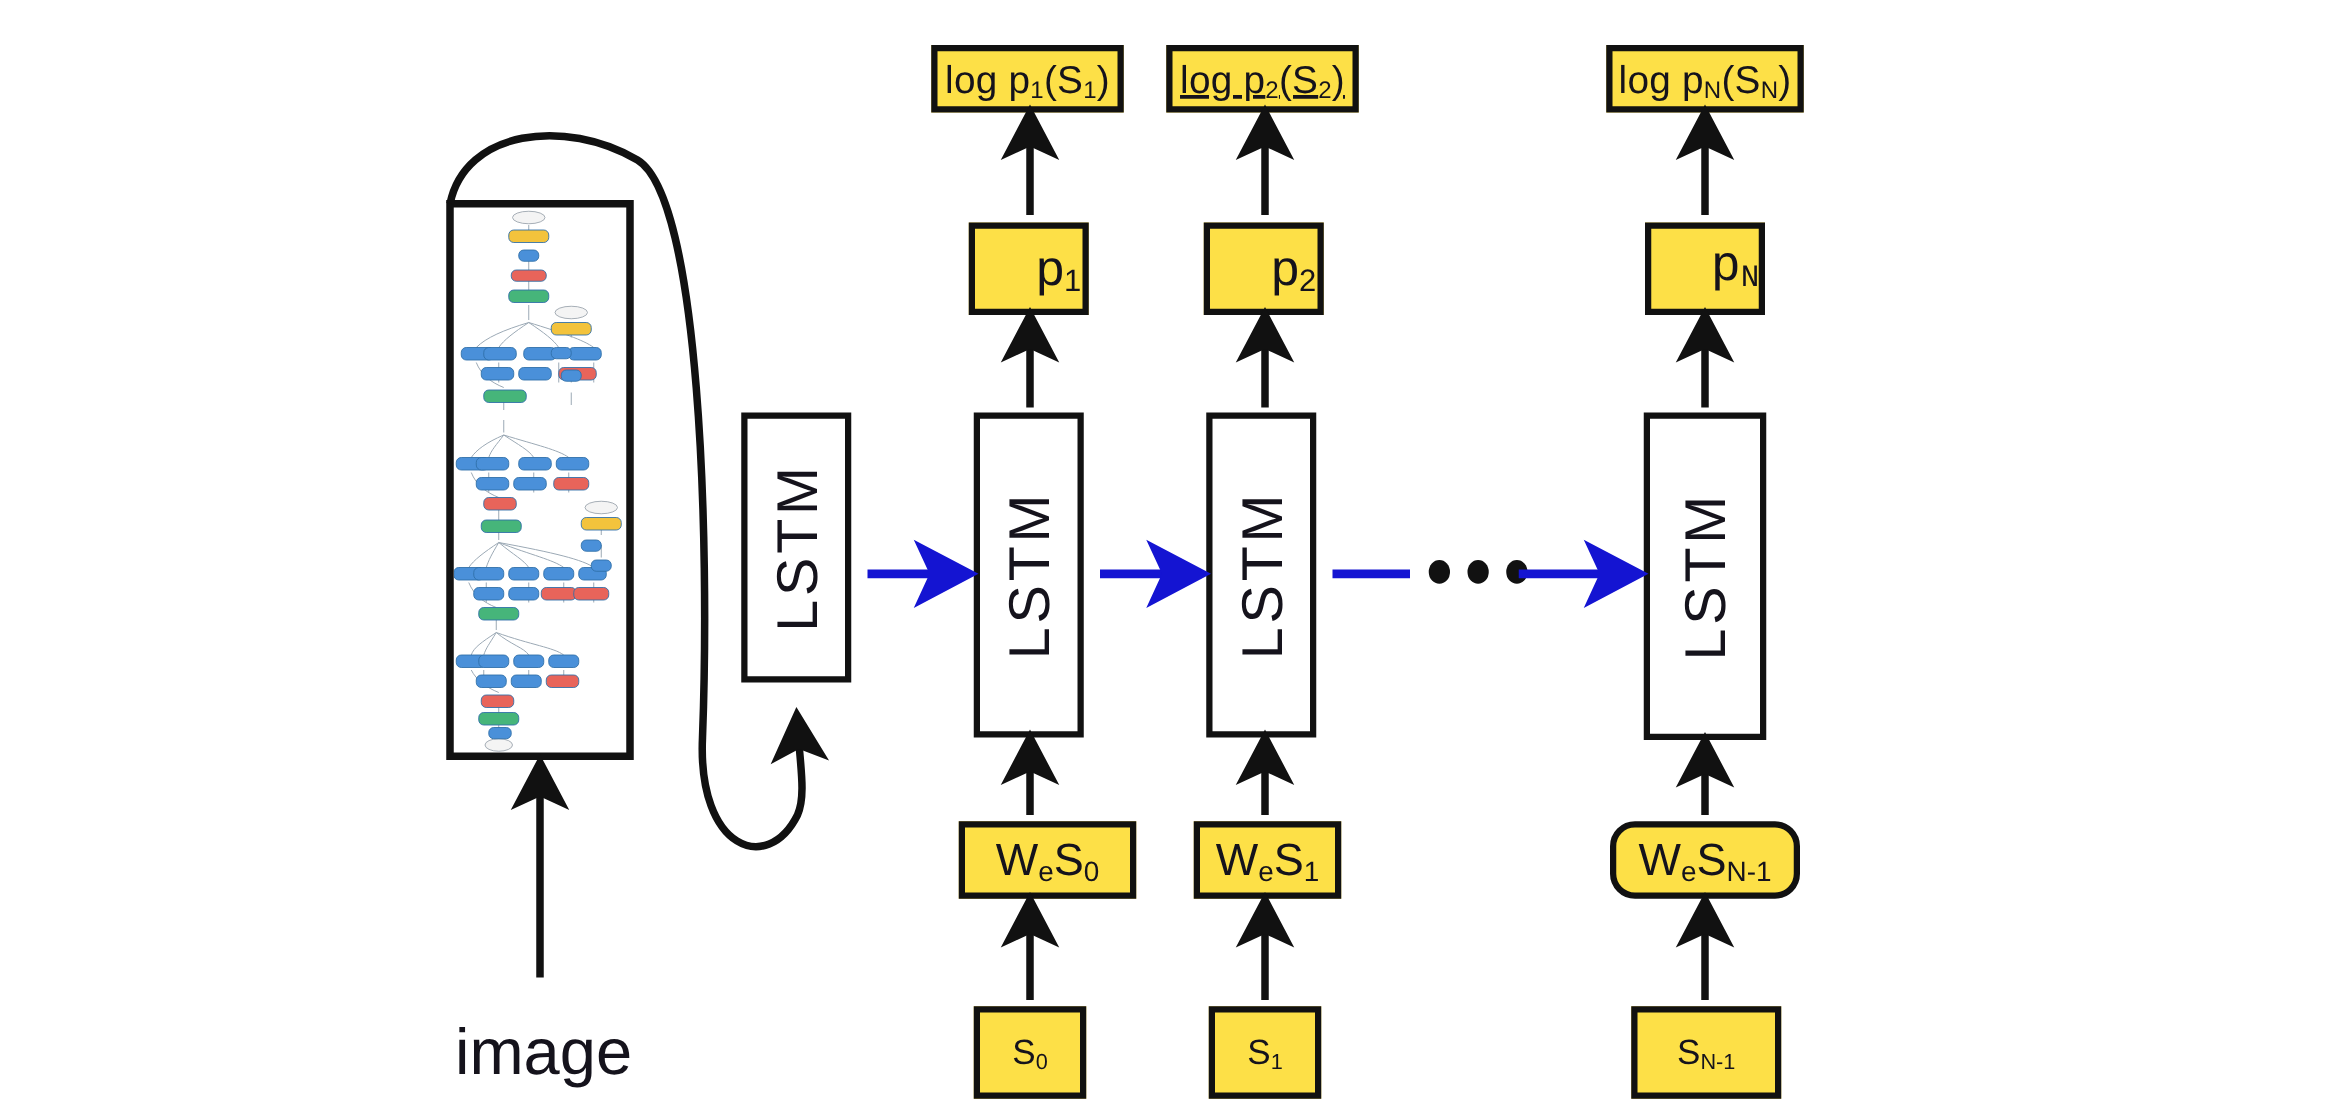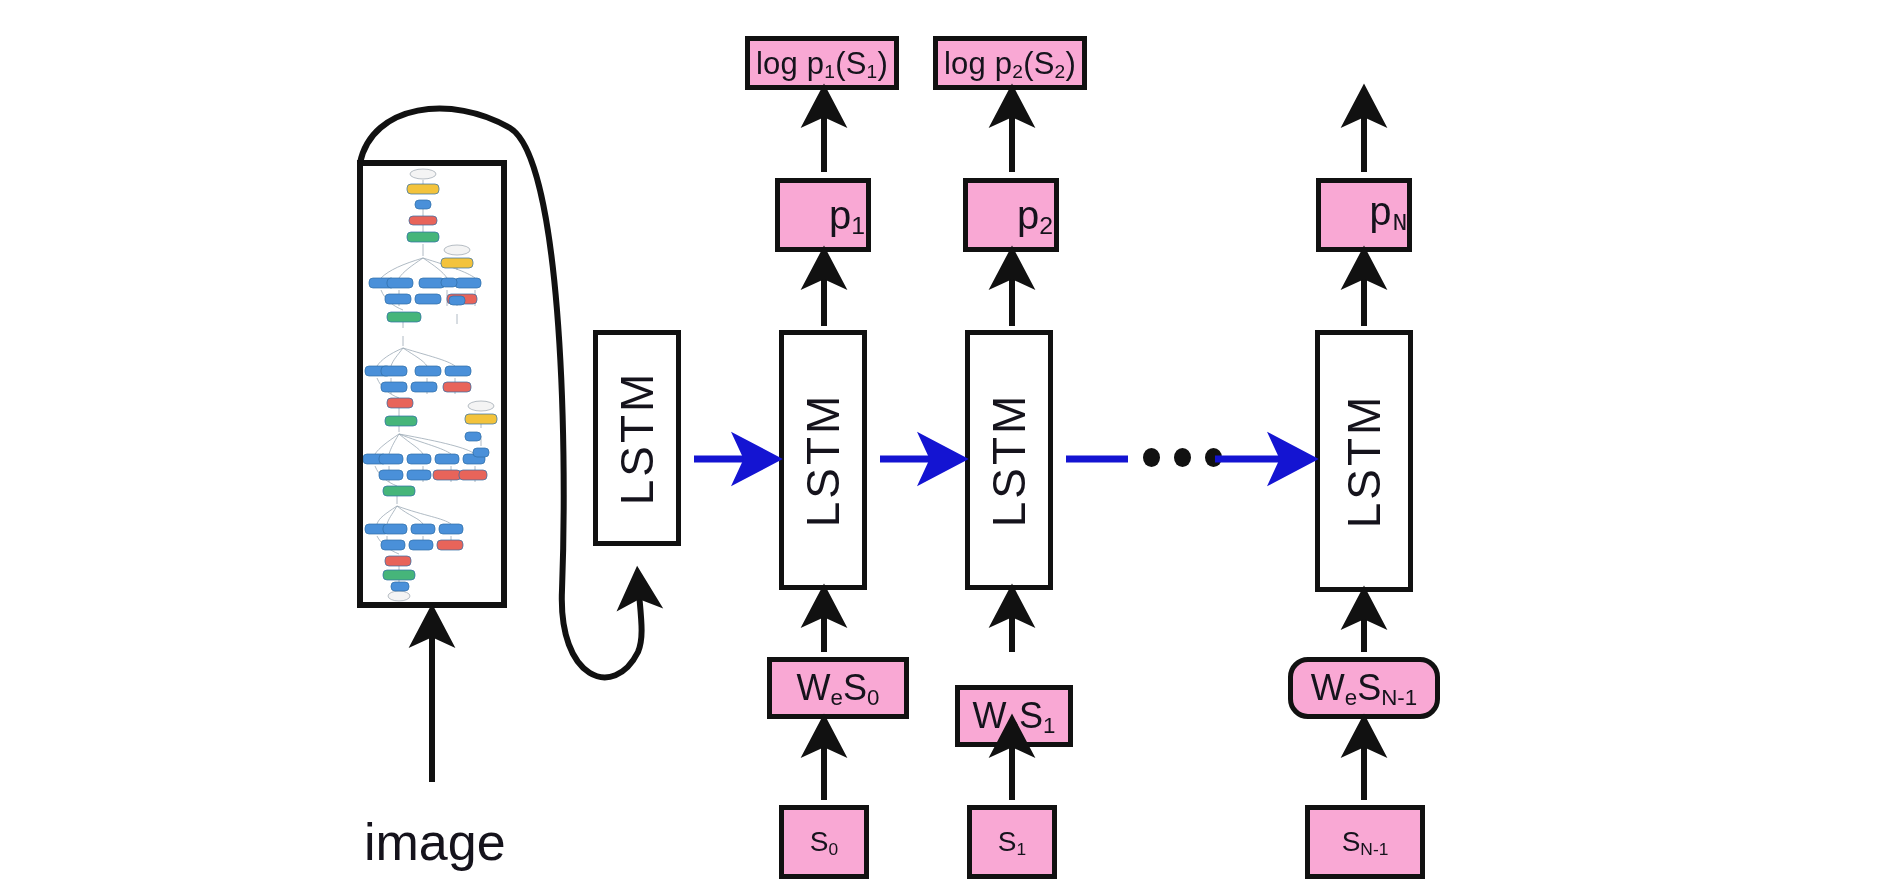--- a/index.html
+++ b/index.html
@@ -17,21 +17,21 @@
     width: 1880px;
     height: 888px;
     background: #ffffff;
     overflow: hidden;
   }
 
   
   .node {
     position: absolute;
     box-sizing: border-box;
-    background: #f9a8d4;
+    background: #fde047;
     border: 5px solid #111111;
     display: flex;
     align-items: center;
     justify-content: center;
     color: #15131c;
     line-height: 1;
     white-space: nowrap;
   }
   .node .txt {
     display: inline-block;
@@ -208,26 +208,31 @@
   <div class="lstm" style="left:1315px; top:330px; width:98px; height:262px;">
     <span class="txt">LSTM</span>
   </div>
 
   <div class="node logbox" style="left:745px; top:36px; width:154px; height:54px;">
     <span class="txt">
       <span>log p</span><sub>1</sub><span>(S</span><sub>1</sub><span>)</span>
     </span>
   </div>
 
-  <div class="node logbox" style="left:933px; top:36px; width:154px; height:54px;">
+  <div class="node logbox" style="left:933px; top:36px; width:154px; height:54px;text-decoration:underline;">
     <span class="txt">
       <span>log p</span><sub>2</sub><span>(S</span><sub>2</sub><span>)</span>
     </span>
   </div>
 
+  <div class="node logbox" style="left:1285px; top:36px; width:158px; height:54px;">
+    <span class="txt">
+      <span>log p</span><sub>N</sub><span>(S</span><sub>N</sub><span>)</span>
+    </span>
+  </div>
 
   <div class="node pbox" style="left:775px; top:178px; width:96px; height:74px;">
     <span class="txt">
       <span>p</span><sub>1</sub>
     </span>
   </div>
 
   <div class="node pbox" style="left:963px; top:178px; width:96px; height:74px;">
     <span class="txt">
       <span>p</span><sub>2</sub>
@@ -239,21 +244,21 @@
       <span>p</span><sub>N</sub>
     </span>
   </div>
 
   <div class="node webox" style="left:767px; top:657px; width:142px; height:62px;">
     <span class="txt">
       <span>W</span><sub>e</sub><span>S</span><sub>0</sub>
     </span>
   </div>
 
-  <div class="node webox" style="left:955px; top:657px; width:118px; height:62px;margin-top:28px;">
+  <div class="node webox" style="left:955px; top:657px; width:118px; height:62px;">
     <span class="txt">
       <span>W</span><sub>e</sub><span>S</span><sub>1</sub>
     </span>
   </div>
 
   <div class="node webox" style="left:1288px; top:657px; width:152px; height:62px;border-radius:20px;">
     <span class="txt">
       <span>W</span><sub>e</sub><span>S</span><sub>N-1</sub>
     </span>
   </div>

